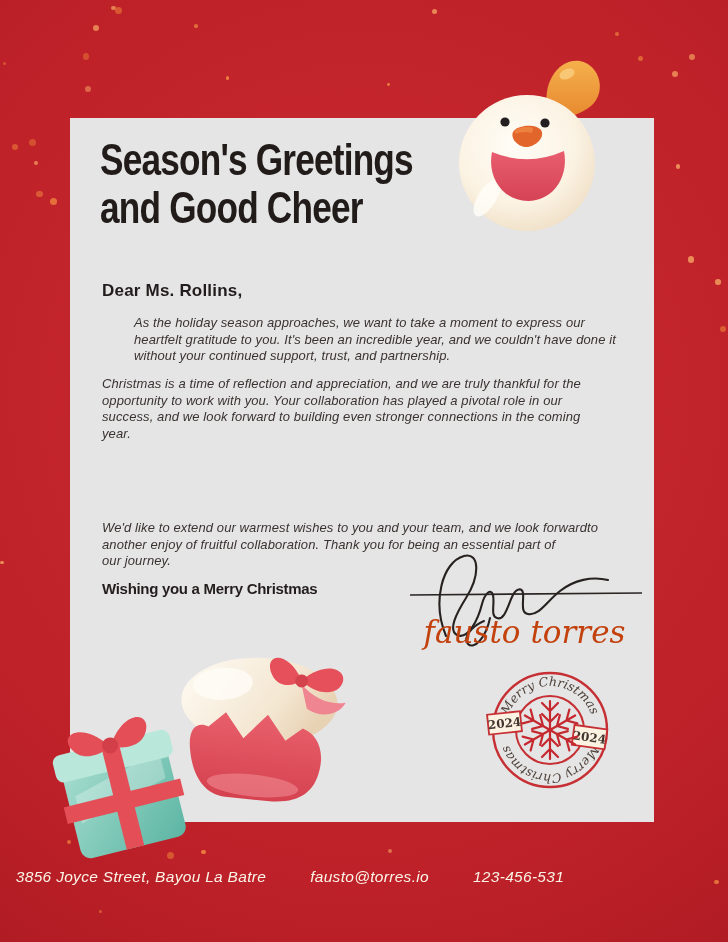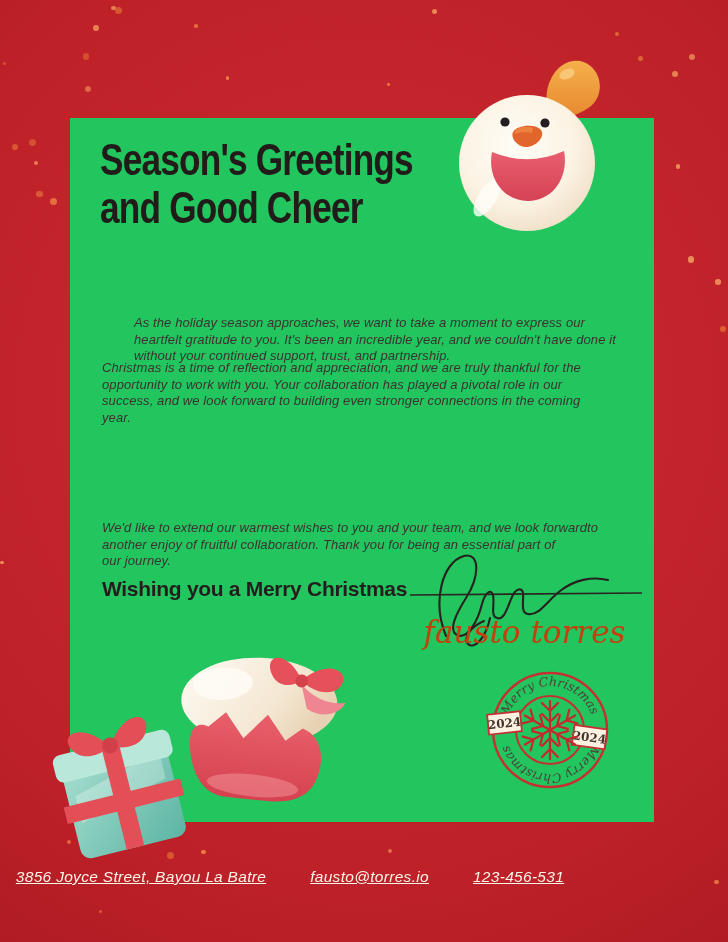--- a/index.html
+++ b/index.html
@@ -4,51 +4,51 @@
 <style>
   html,body{margin:0;padding:0;}
   body{
     width:728px;height:942px;position:relative;overflow:hidden;
     background:radial-gradient(120% 95% at 50% 42%, #cb2c33 0%, #bf2129 52%, #a0151d 100%);
     font-family:"Liberation Sans", sans-serif;
   }
   .dot{position:absolute;border-radius:50%;z-index:1;}
   .paper{
     position:absolute;left:70px;top:118px;width:584px;height:704px;
-    background:#22c55e;z-index:2;
+    background:#e5e5e5;z-index:2;
   }
   .art{position:absolute;z-index:3;}
   .title{
     position:absolute;left:30px;top:18px;width:600px;
     font-weight:800;font-size:44px;line-height:1.10;color:#211b1a;
     letter-spacing:-1px;transform:scaleX(.80);transform-origin:left top;
   }
   .greeting{
     position:absolute;left:32px;top:163px;
     font-weight:700;font-size:17px;color:#221c1d;letter-spacing:.2px;
   }
   .para{
     position:absolute;left:32px;width:552px;
     font-style:italic;font-size:13px;line-height:16.5px;color:#3a3231;
     white-space:pre-line;letter-spacing:.1px;
   }
-  .p1{top:197px;margin-left:32px;} .p2{top:242px;} .p3{top:330px;} .p4{top:402px;}
+  .p1{top:197px;margin-left:32px;} .p2{top:258px;} .p3{top:330px;} .p4{top:402px;}
   .closing{
     position:absolute;left:32px;top:456px;
-    font-weight:800;font-size:21px;line-height:29px;color:#241d1e;letter-spacing:-.3px;
+    font-weight:800;font-size:15px;line-height:29px;color:#241d1e;letter-spacing:-.3px;
   }
   .sig-svg{position:absolute;left:402px;top:538px;z-index:4;}
   .sig-name{
     position:absolute;left:412px;top:614px;width:225px;text-align:center;z-index:4;
     font-family:"DejaVu Serif", serif;font-style:italic;font-size:31px;color:#c2410c;
   }
   .footer{
     position:absolute;left:0;top:868px;width:580px;z-index:2;
     display:flex;justify-content:center;align-items:center;gap:44px;
-    font-style:italic;font-size:15.5px;color:#fbf4e7;letter-spacing:.3px;text-decoration:underline;
+    font-style:italic;font-size:15.5px;color:#fbf4e7;letter-spacing:.3px;
   }
   .stamp{position:absolute;left:486px;top:666px;z-index:4;}
   svg text{font-family:"DejaVu Serif", serif;}
 </style>
 </head>
 <body>
 
 <div id="dots">
     <div class="dot" style="background: rgb(240, 151, 92); opacity: 0.9; left: 0.1px; top: 560.7px; height: 3.8px; width: 3.8px;"></div>
     <div class="dot" style="background: rgb(240, 151, 92); opacity: 0.81; left: 671.7px; top: 71.2px; height: 6px; width: 6px;"></div>
@@ -81,20 +81,21 @@
     <div class="dot" style="background: rgb(240, 151, 92); opacity: 0.79; left: 34.4px; top: 161.3px; height: 4.1px; width: 4.1px;"></div>
     <div class="dot" style="background: rgb(239, 132, 64); opacity: 0.81; left: 714.3px; top: 879.9px; height: 4.6px; width: 4.6px;"></div>
     <div class="dot" style="background: rgb(239, 132, 64); opacity: 0.57; left: 36.1px; top: 190.6px; height: 6.8px; width: 6.8px;"></div>
   </div>
 
 <div class="paper">
   <h1 class="title" style="margin:0;">
     <span>Season's Greetings</span><br>
     <span>and Good Cheer</span>
   </h1>
+  <div class="greeting">Dear Ms. Rollins,</div>
   <div class="para p1">As the holiday season approaches, we want to take a moment to express our
 heartfelt gratitude to you. It's been an incredible year, and we couldn't have done it
 without your continued support, trust, and partnership.</div>
   <div class="para p2">Christmas is a time of reflection and appreciation, and we are truly thankful for the
 opportunity to work with you. Your collaboration has played a pivotal role in our
 success, and we look forward to building even stronger connections in the coming
 year.</div>
   <div class="para p4">We'd like to extend our warmest wishes to you and your team, and we look forwardto
 another enjoy of fruitful collaboration. Thank you for being an essential part of
 our journey.</div>

